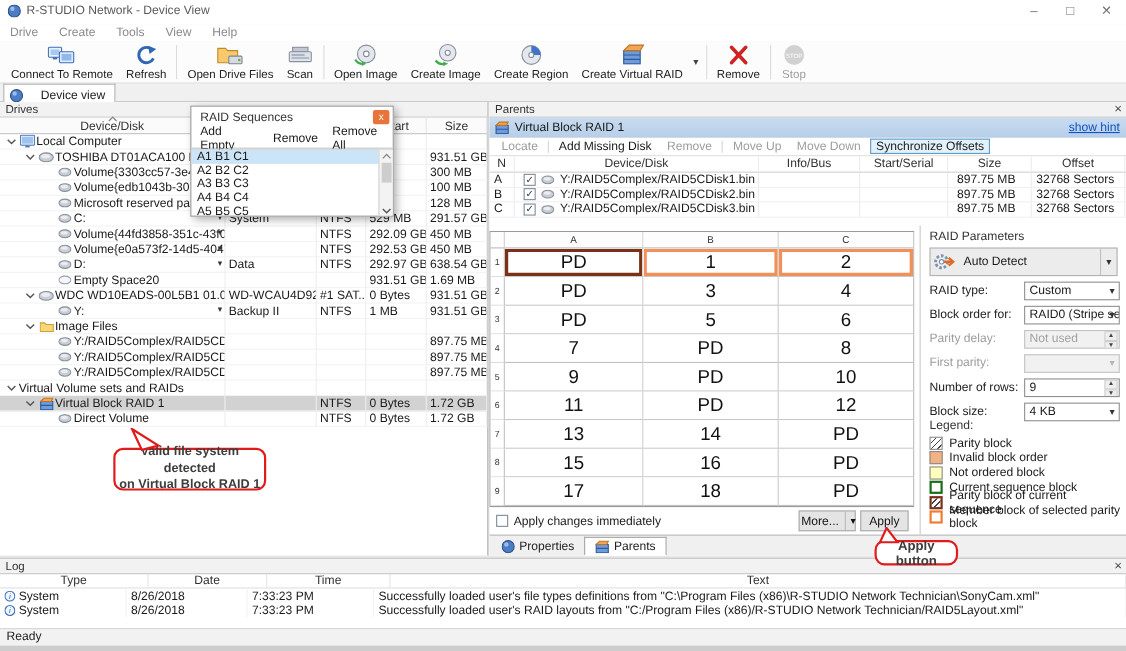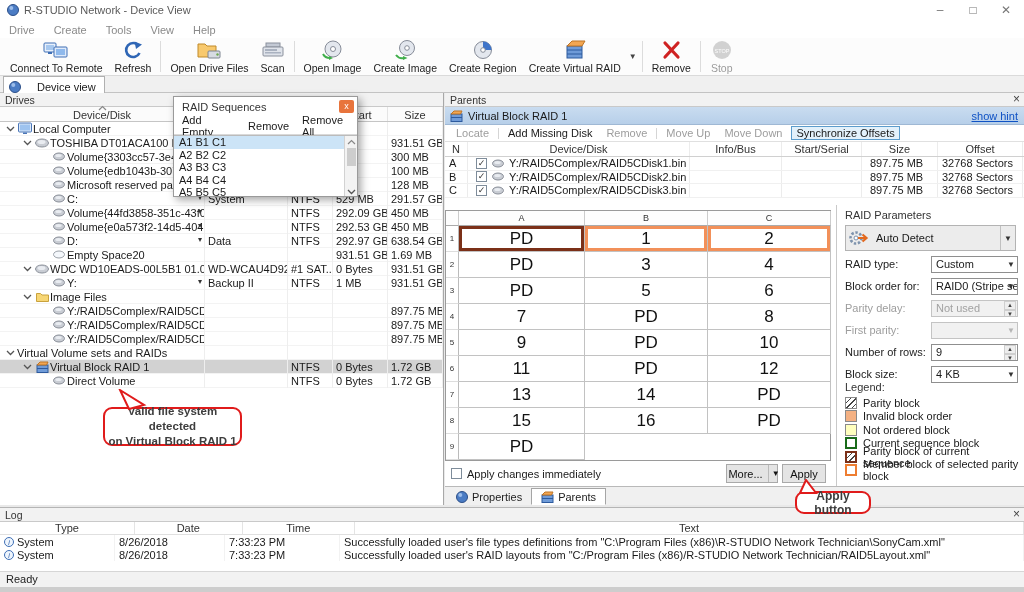--- a/index.html
+++ b/index.html
@@ -836,20 +836,22 @@
       <div class="cell">12</div>
       <div class="rn">7</div>
       <div class="cell">13</div>
       <div class="cell">14</div>
       <div class="cell hatch">PD</div>
       <div class="rn">8</div>
       <div class="cell">15</div>
       <div class="cell">16</div>
       <div class="cell hatch">PD</div>
       <div class="rn">9</div>
+      <div class="cell">17</div>
+      <div class="cell">18</div>
       <div class="cell hatch">PD</div>
     </div>
 
   <div id="params">
     <div class="title">RAID Parameters</div>
     <div id="autodetect">
       <span class="icnholder" id="gearicon">
           <svg width="24" height="20">
             <circle cx="10" cy="10" r="5.5" fill="none" stroke="#7e93ad" stroke-width="2.6" stroke-dasharray="2.4 1.7"></circle>
             <circle cx="10" cy="10" r="2" fill="#fff" stroke="#7e93ad"></circle>

